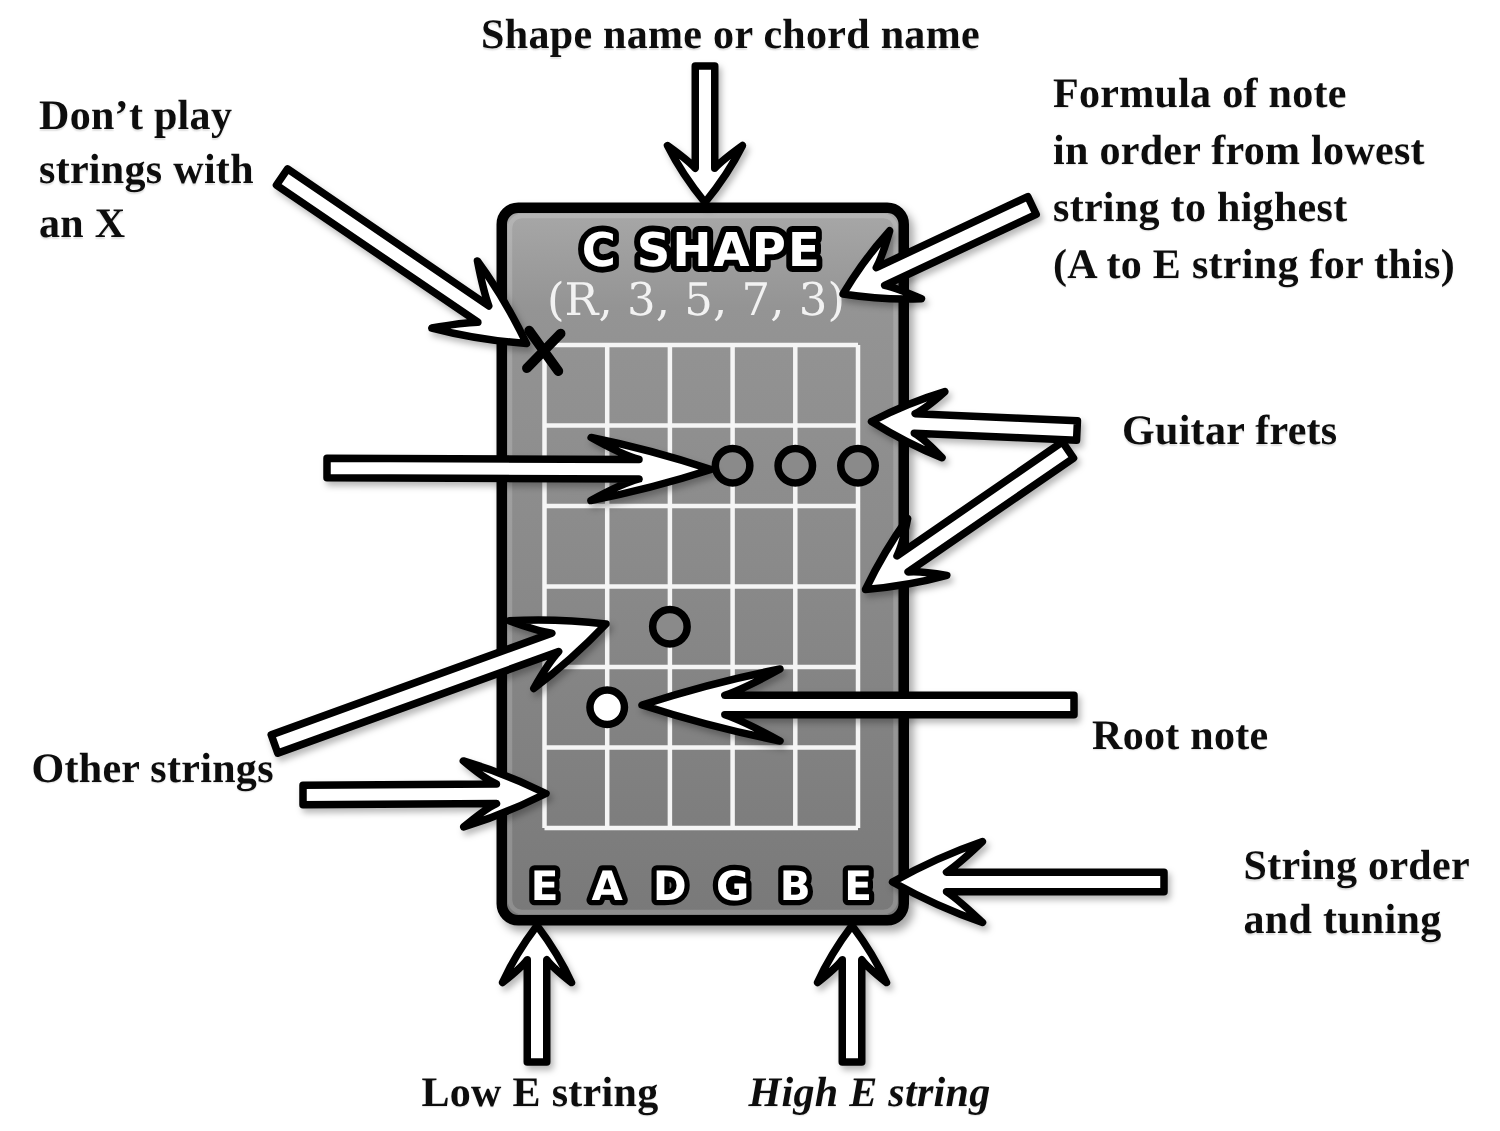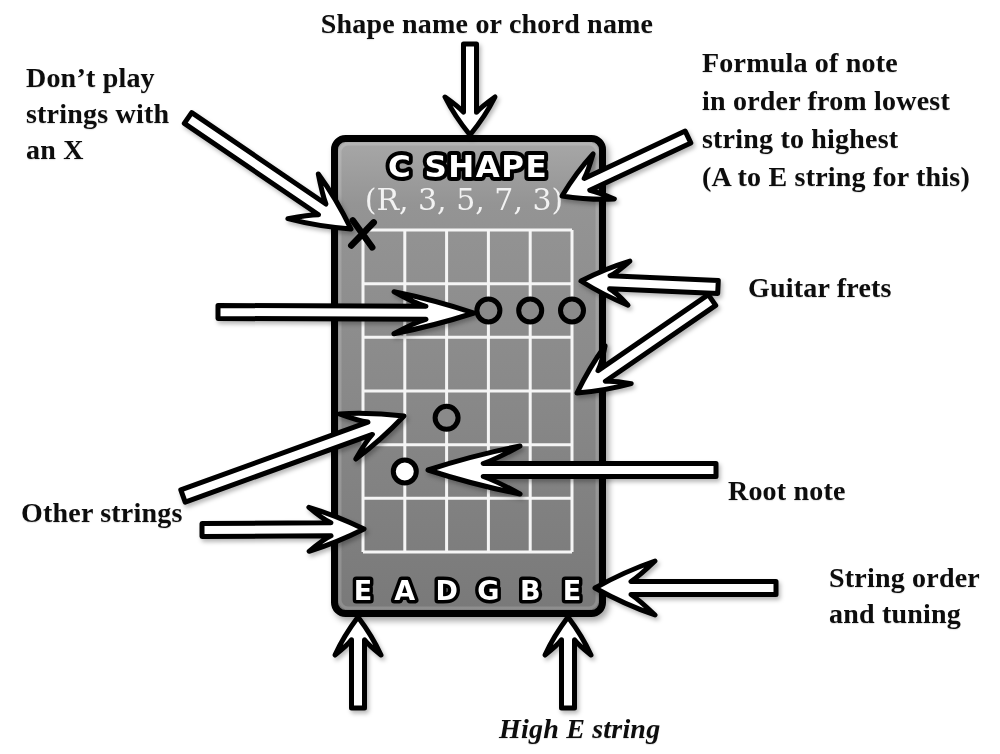--- a/index.html
+++ b/index.html
@@ -122,15 +122,16 @@
 
   <div class="label" style="left:728px;top:270px;margin-left:20px;">Guitar frets</div>
 
   <div class="label" style="left:728px;top:453px;margin-top:20px;">Root note</div>
 
   <div class="label" style="left:21px;top:495px;">Other strings</div>
 
   <div class="label" style="left:786px;top:560px;margin-left:43px;">String order
 and tuning</div>
 
+  <div class="label" style="left:281px;top:711px;">Low E string</div>
 
   <div class="label" style="left:499px;top:711px;font-style:italic;">High E string</div>
 </div>
 
 </body></html>

